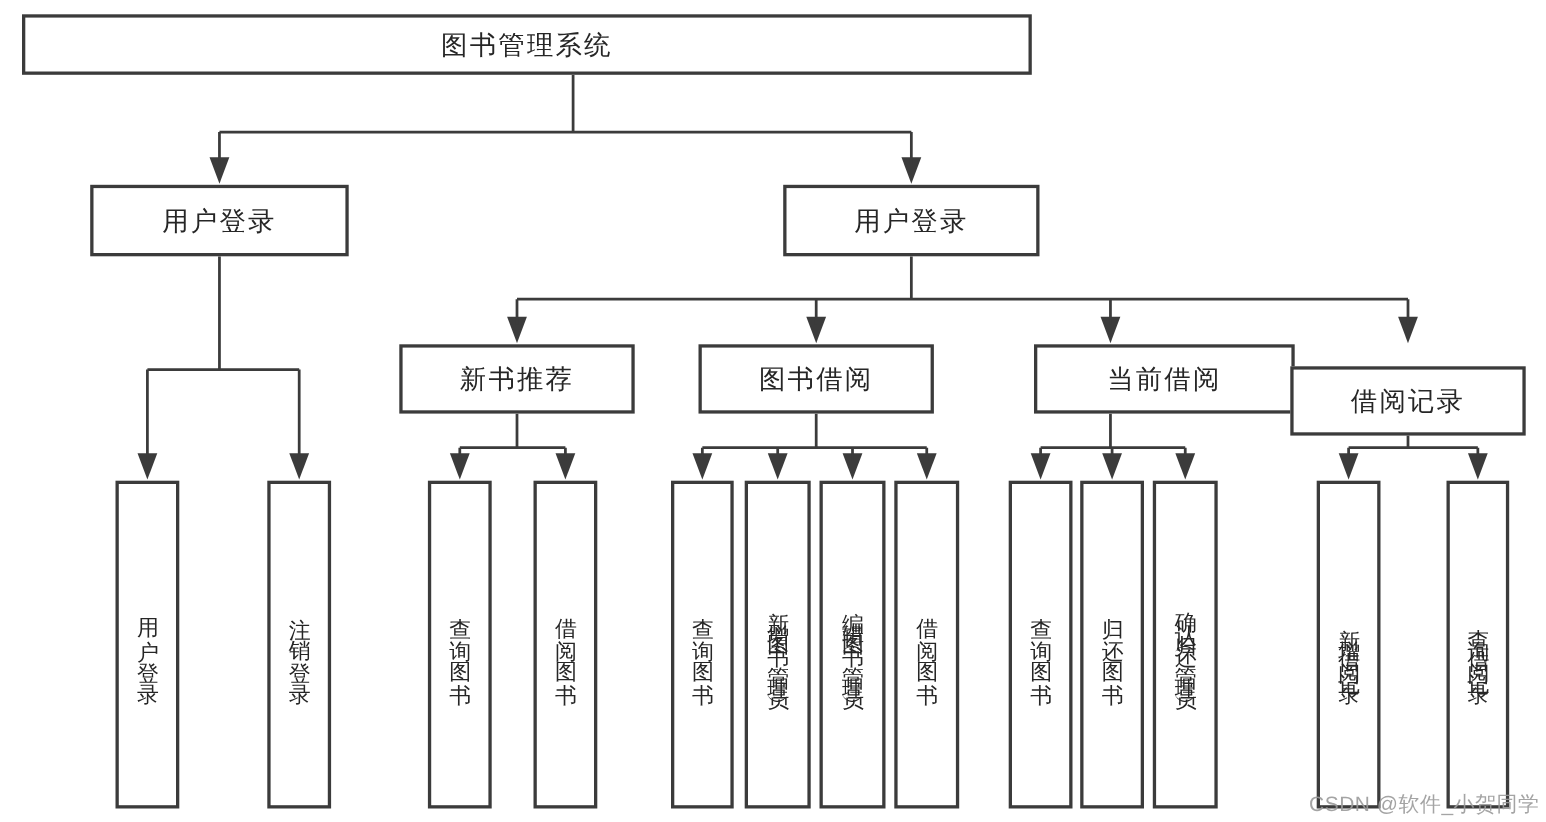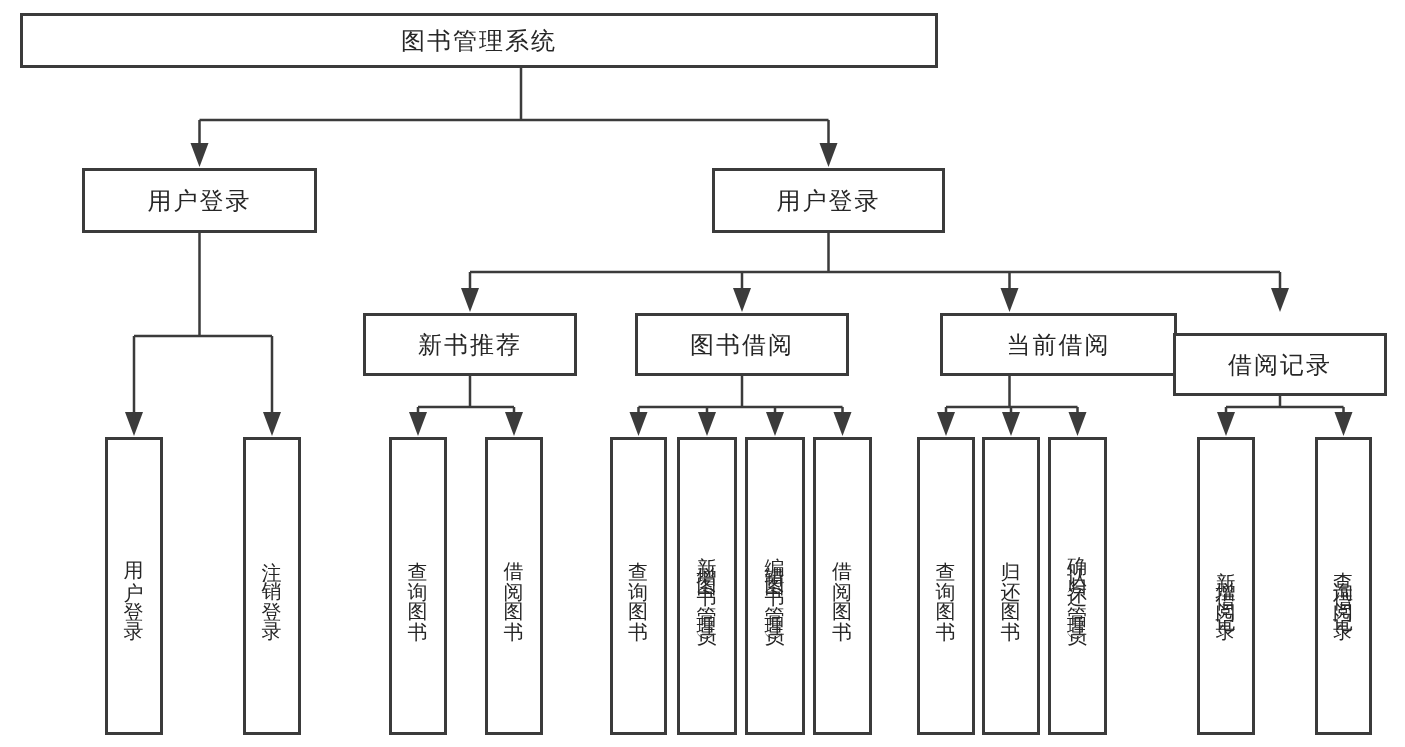--- a/index.html
+++ b/index.html
@@ -142,13 +142,14 @@
       <div class="node v" style="left: 1048px; top: 437px; width: 59px; height: 298px;">
         <span class="label" style="letter-spacing: 10px;">确认归还（管理员）</span>
       </div>
       <div class="node v" style="left: 1197px; top: 437px; width: 58px; height: 298px;">
         <span class="label" style="letter-spacing: 10px;">新增借阅记录</span>
       </div>
       <div class="node v" style="left: 1315px; top: 437px; width: 57px; height: 298px;">
         <span class="label" style="letter-spacing: 10px;">查询借阅记录</span>
       </div>
     </div>
+  <div id="watermark">CSDN @软件_小贺同学</div>
 </div>
 
 </body></html>

